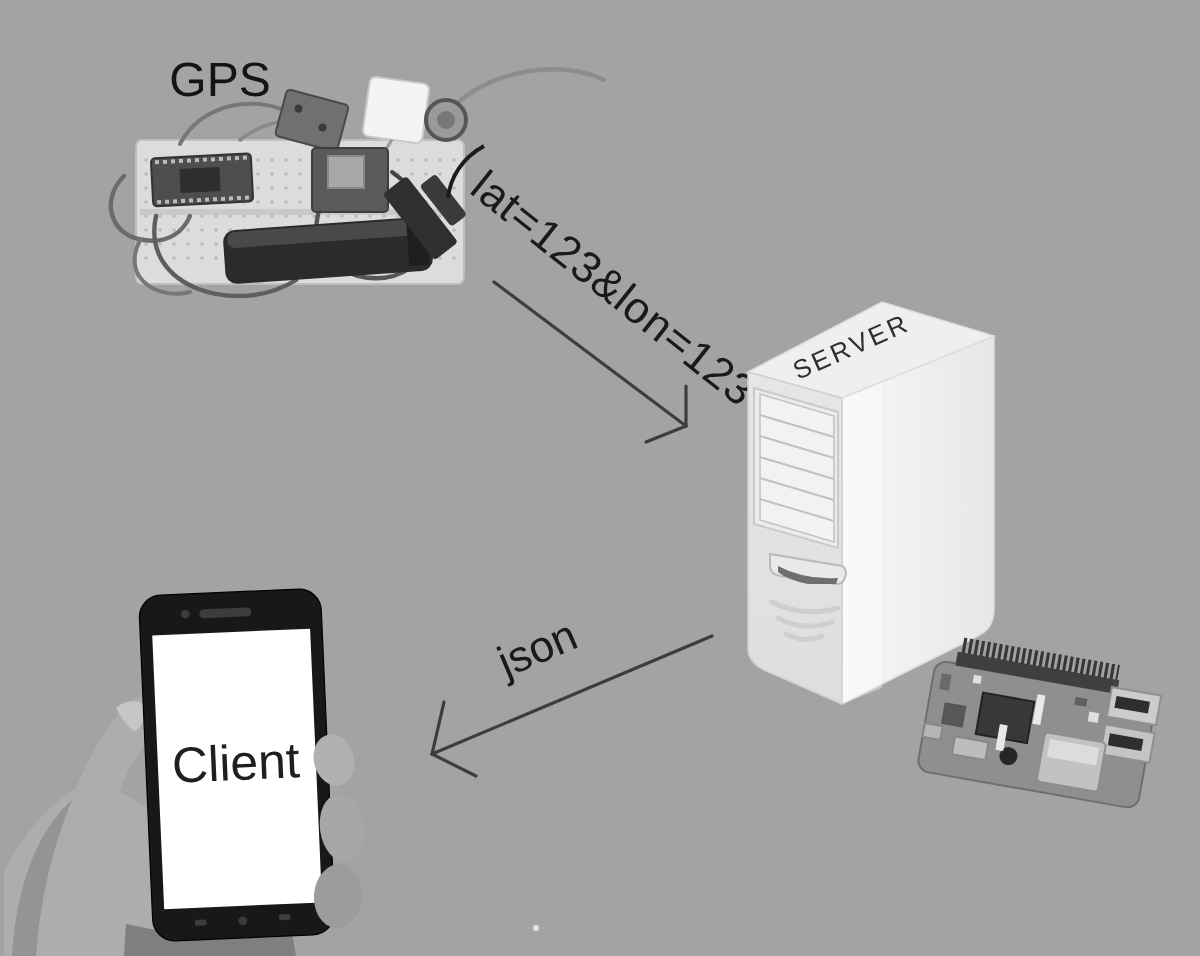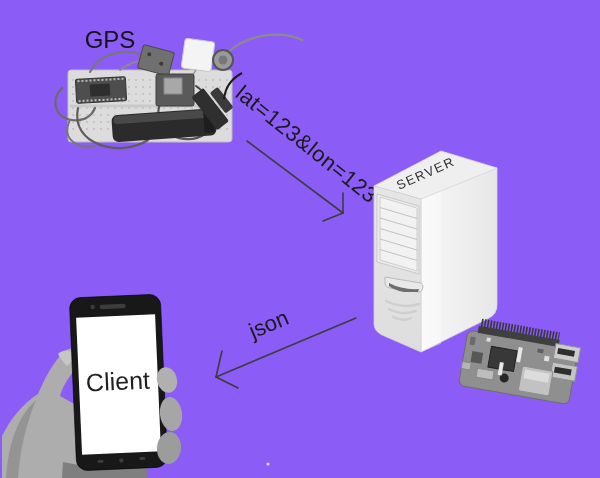--- a/index.html
+++ b/index.html
@@ -1,17 +1,17 @@
 <!DOCTYPE html>
 <html><head>
 <meta charset="utf-8">
 <style>
   html,body{margin:0;padding:0;background:#ffffff;}
   .canvas{
-    position:relative;width:600px;height:478px;background:#8b5cf6;overflow:hidden;
+    position:relative;width:600px;height:478px;background:#a3a3a3;overflow:hidden;
     font-family:"Liberation Sans","DejaVu Sans",sans-serif;
   }
   svg{display:block;}
   text{font-family:"Liberation Sans","DejaVu Sans",sans-serif;}
 </style>
 </head>
 <body>
 
 <div class="canvas">
 <svg width="600" height="478" viewBox="0 0 600 478" xmlns="http://www.w3.org/2000/svg">

